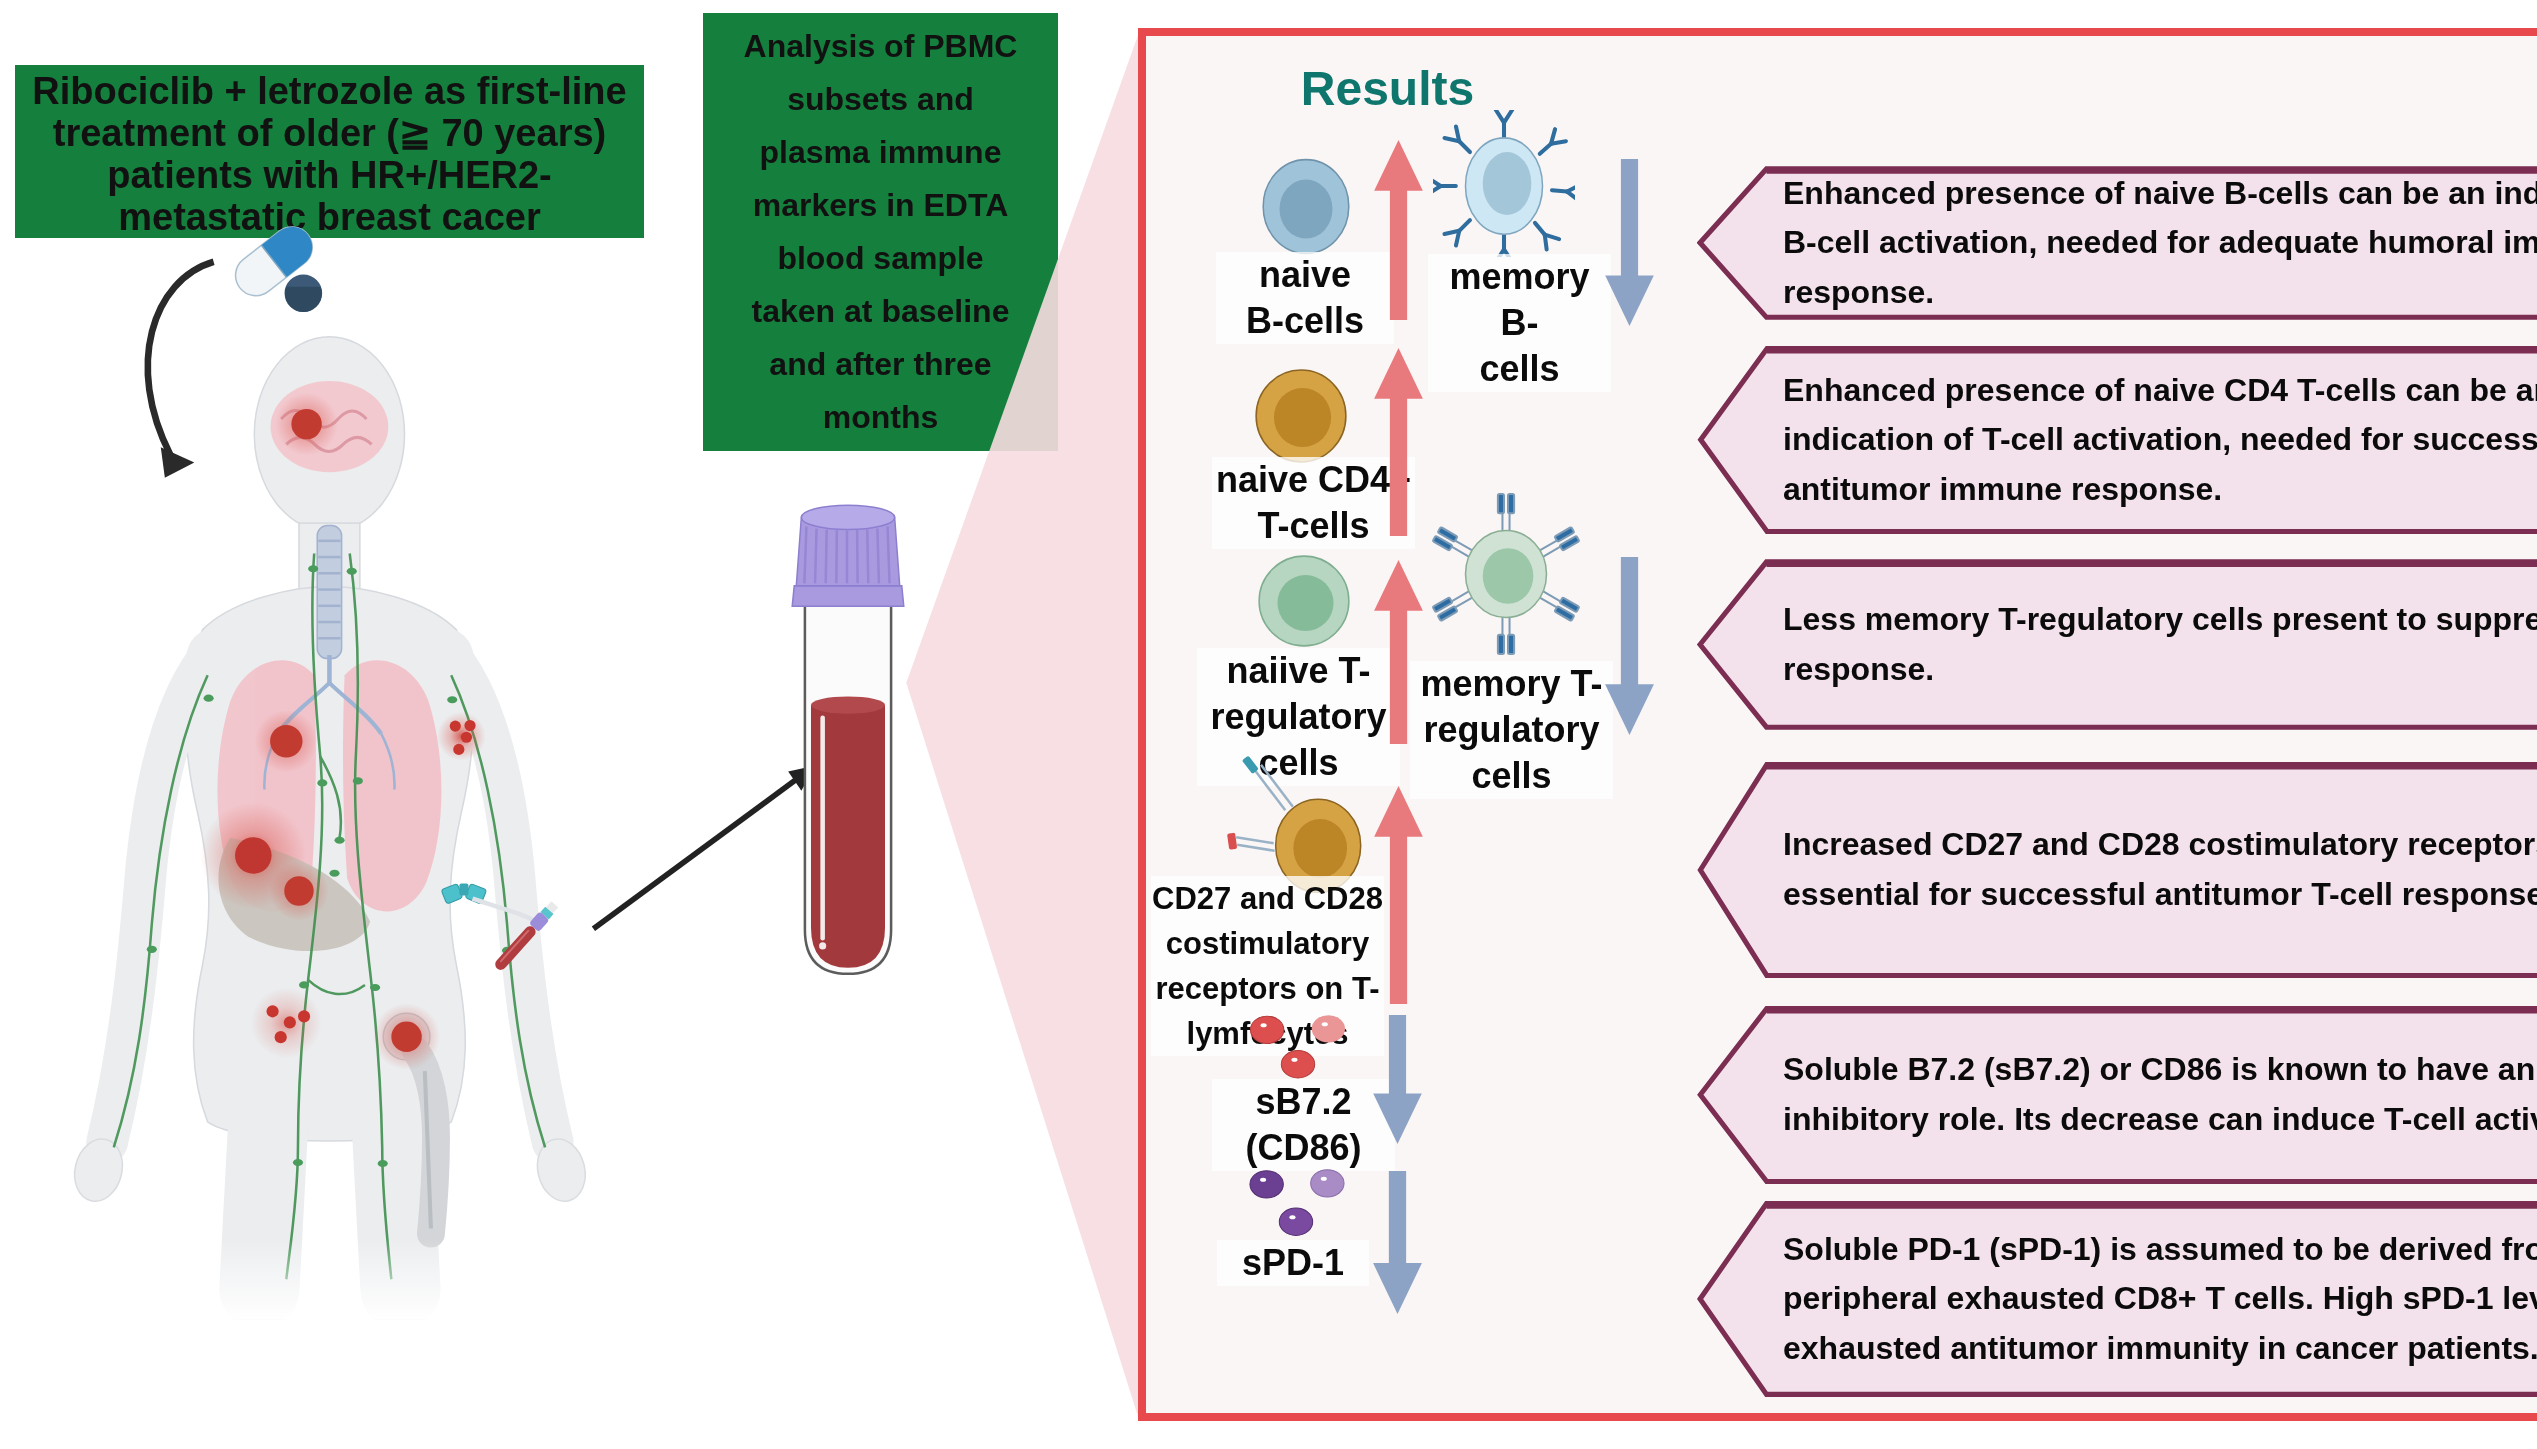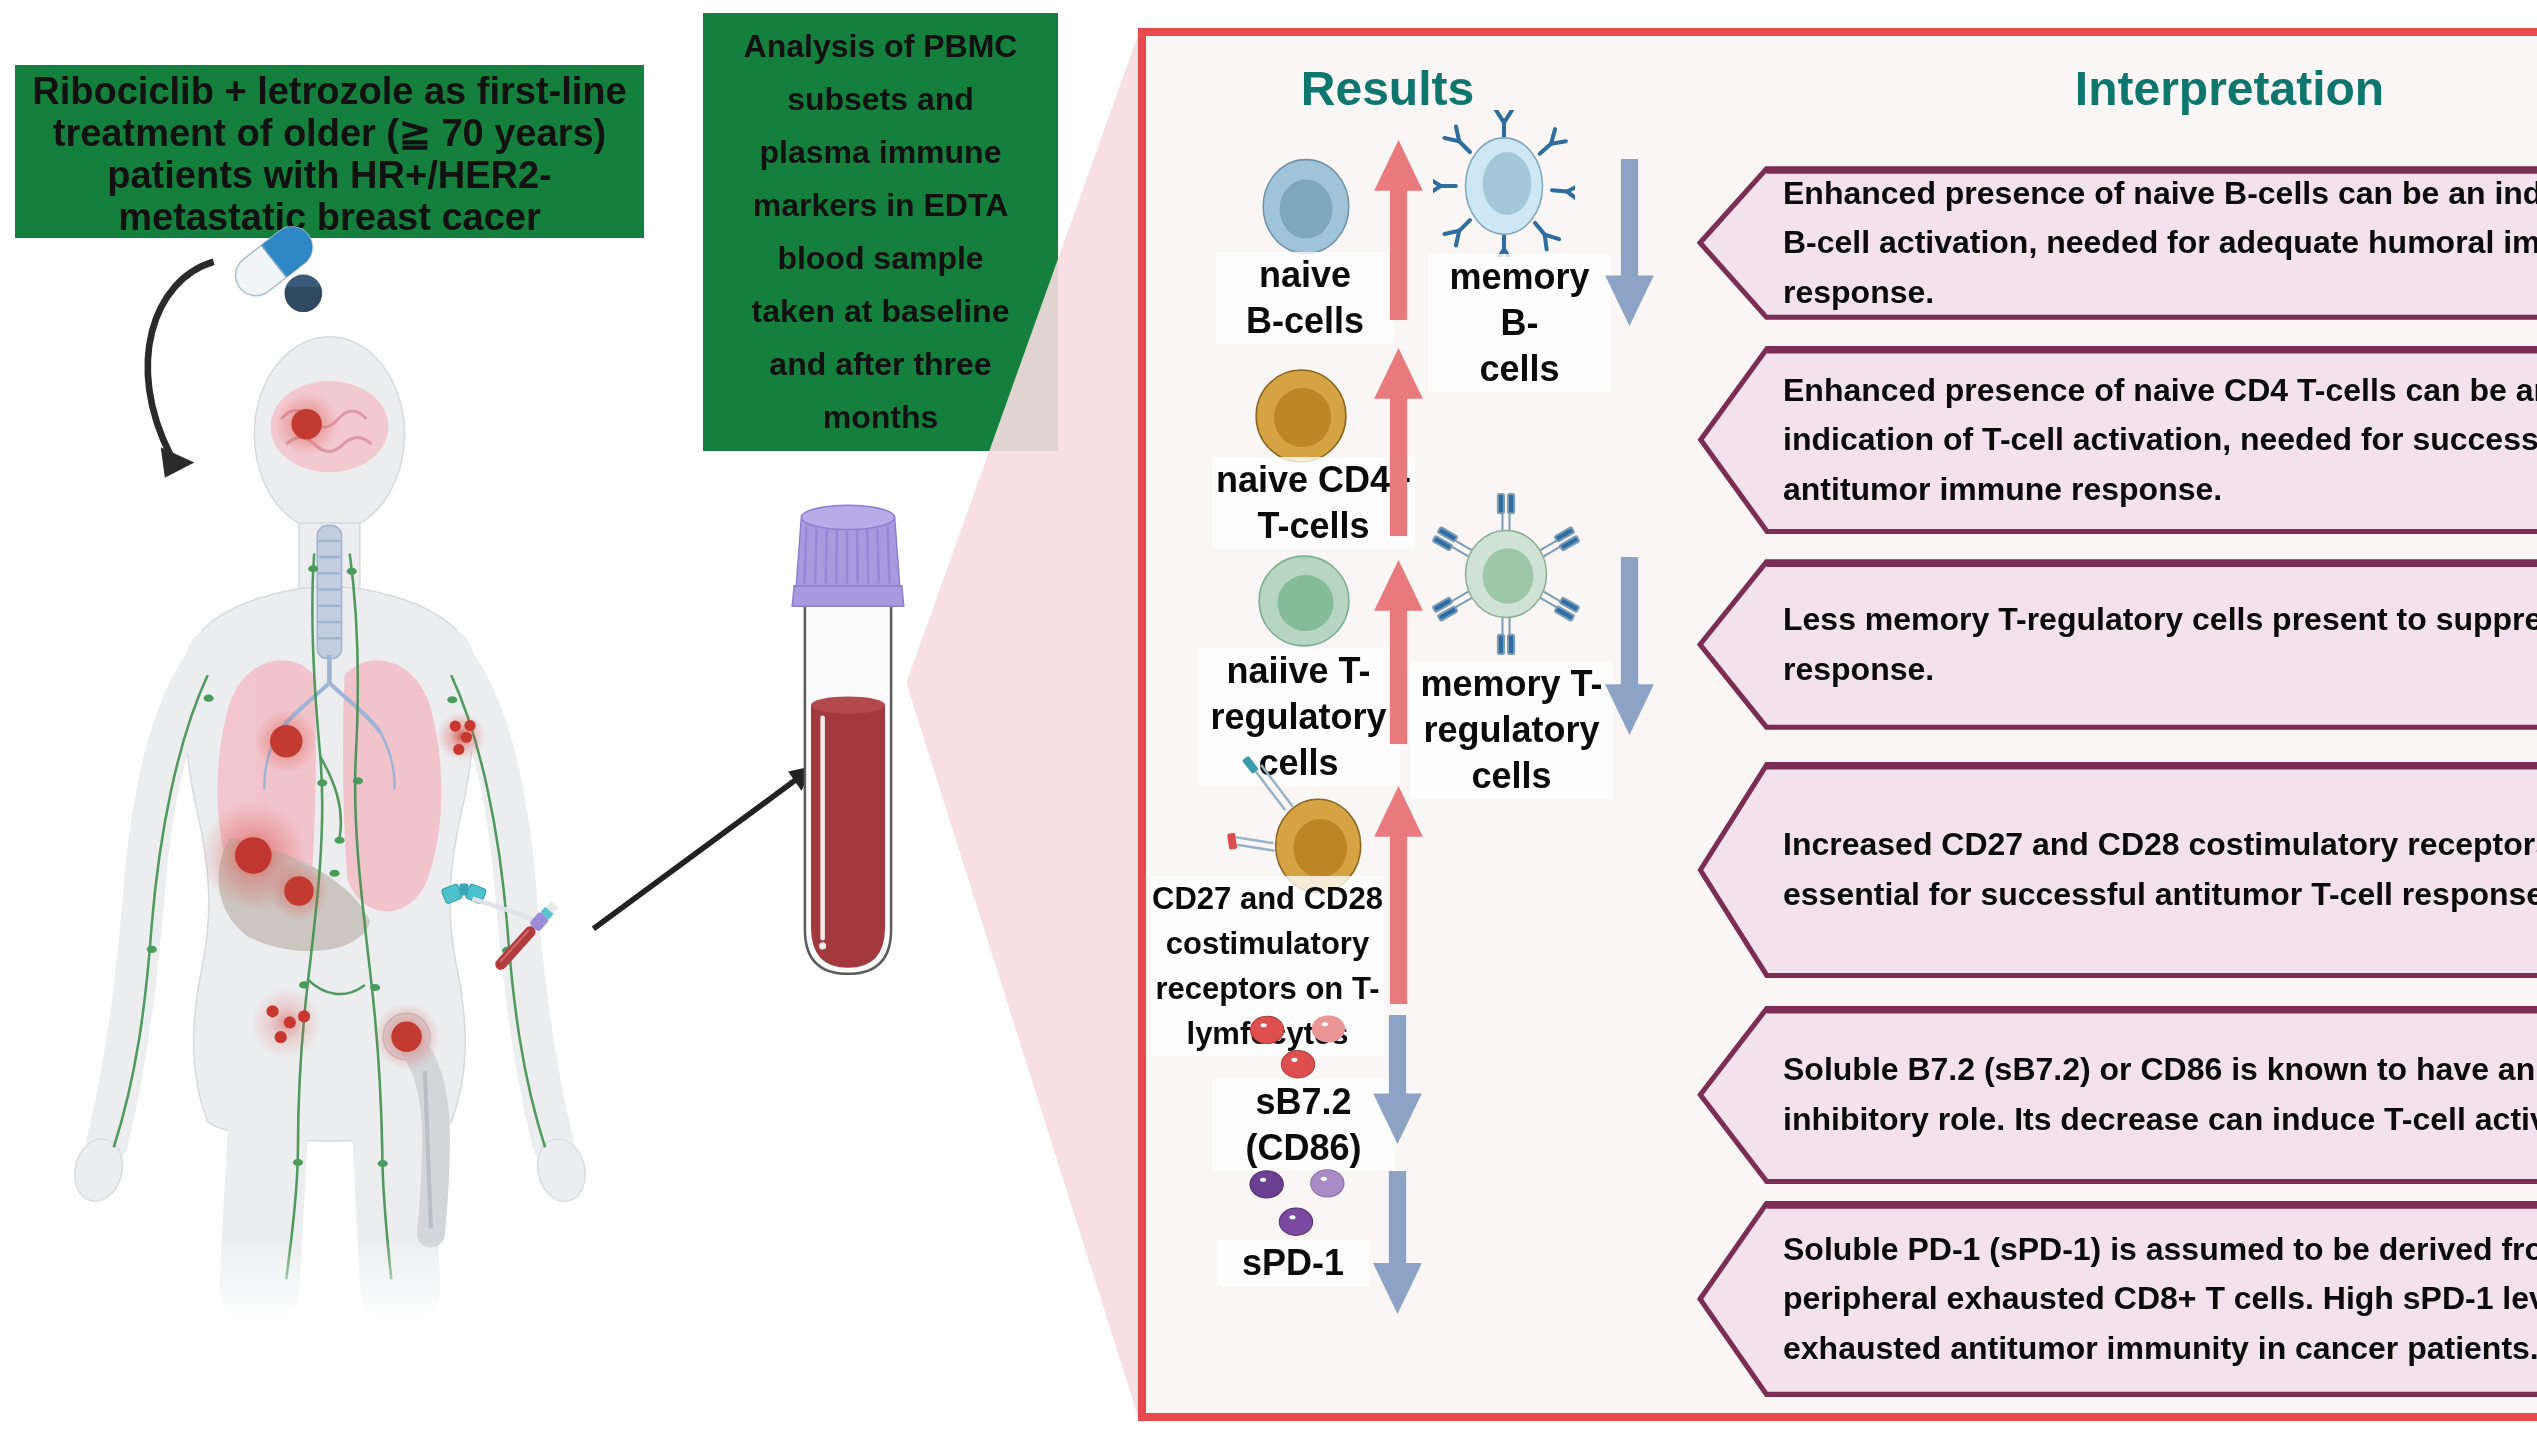--- a/index.html
+++ b/index.html
@@ -242,21 +242,20 @@
   </g>
 </svg>
 
 <svg id="zoom-triangle" class="abs" width="277" height="1396" viewBox="0 0 545 2750">
   <polygon points="85,1290 543,10 543,2740" fill="#f6dce0" opacity="0.9"></polygon>
 </svg>
 
 <div id="main-panel" class="abs">
 
   <div class="col-header" style="left:140px;top:25px;width:203px;">Results</div>
-  <div class="col-header" style="left:906px;top:25px;width:355px;">Interpretation</div>
 
   <svg class="icon-svg" style="left:109px;top:117px;" width="102" height="107" viewBox="0 0 200 210">
     <ellipse cx="100" cy="105" rx="84" ry="92" fill="#9fc3d8" stroke="#6f93ab" stroke-width="3"></ellipse>
     <ellipse cx="100" cy="110" rx="52" ry="58" fill="#7fa6bf"></ellipse>
   </svg>
   <div class="cell-label" style="left:70px;top:216px;width:178px;">naive
 B-cells</div>
 
   <svg class="icon-svg" style="left:227px;top:104px;" width="51" height="180" viewBox="0 0 100 355" fill="#e8797c">
     <polygon points="50,0 2,100 98,100"></polygon>

